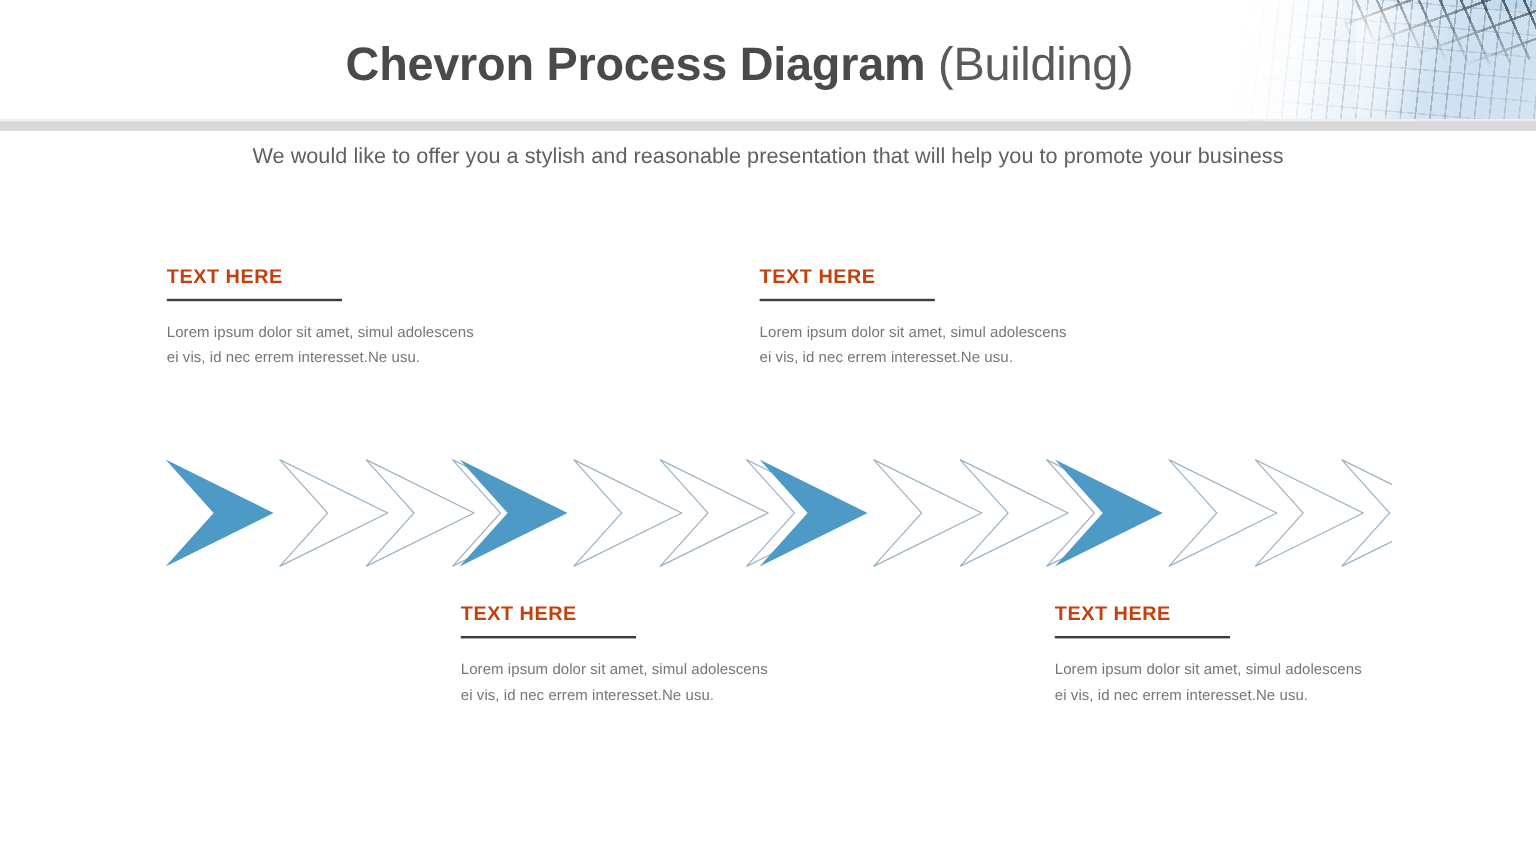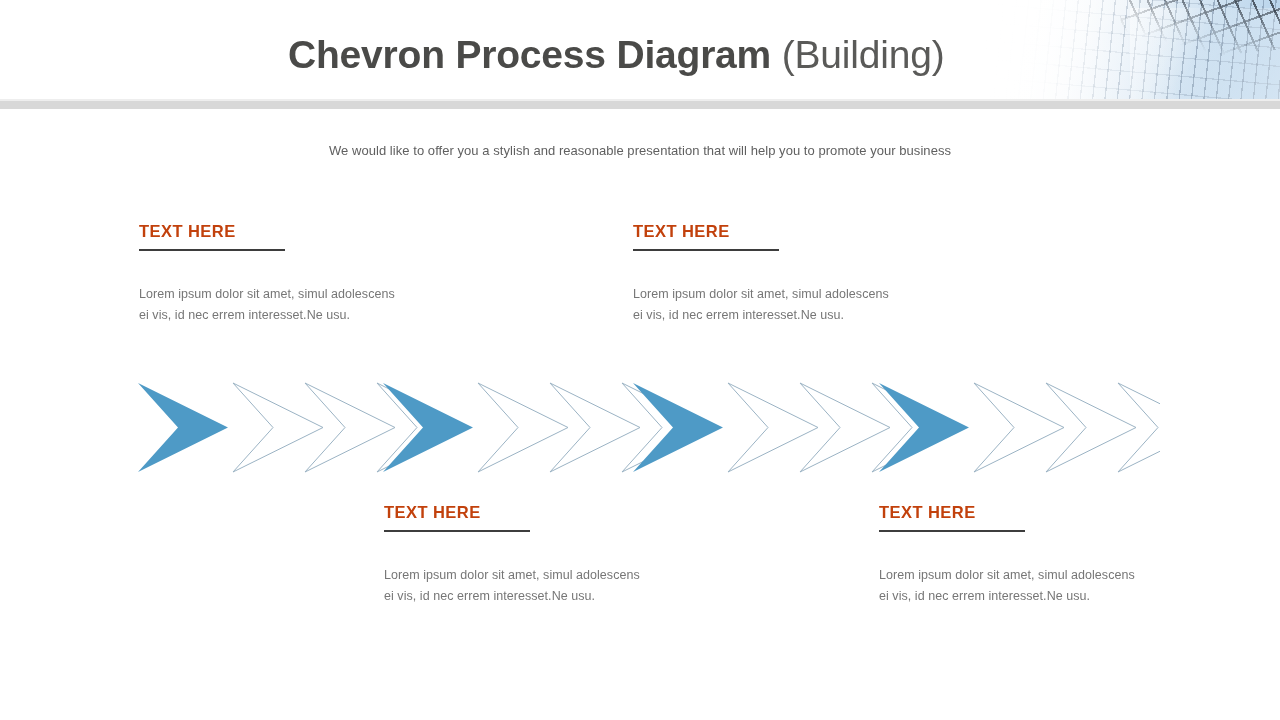--- a/index.html
+++ b/index.html
@@ -127,24 +127,24 @@
     top: 99px;
     width: 1280px;
     height: 2px;
     background: #eeeeee;
   }
 
   
   .subtitle {
     position: absolute;
     left: 0;
-    top: 143px;
+    top: 120px;
     width: 1280px;
     text-align: center;
-    font-size: 13px;
+    font-size: 18px;
     color: #606060;
     letter-spacing: 0.05px;
   }
 
   
   .text-block {
     position: absolute;
     width: 260px;
   }
   .tb-title {
@@ -154,21 +154,21 @@
     letter-spacing: 0.45px;
     line-height: 20px;
   }
   .tb-rule {
     margin-top: 8px;
     width: 146px;
     height: 1.6px;
     background: #3d3d3d;
   }
   .tb-body {
-    margin-top: 33px;
+    margin-top: 16px;
     font-size: 12.5px;
     line-height: 21.5px;
     color: #767676;
     letter-spacing: 0.05px;
   }
 
   .tb-1 { left: 139px; top: 221px; }
   .tb-2 { left: 633px; top: 221px; }
   .tb-3 { left: 384px; top: 502px; }
   .tb-4 { left: 879px; top: 502px; }

